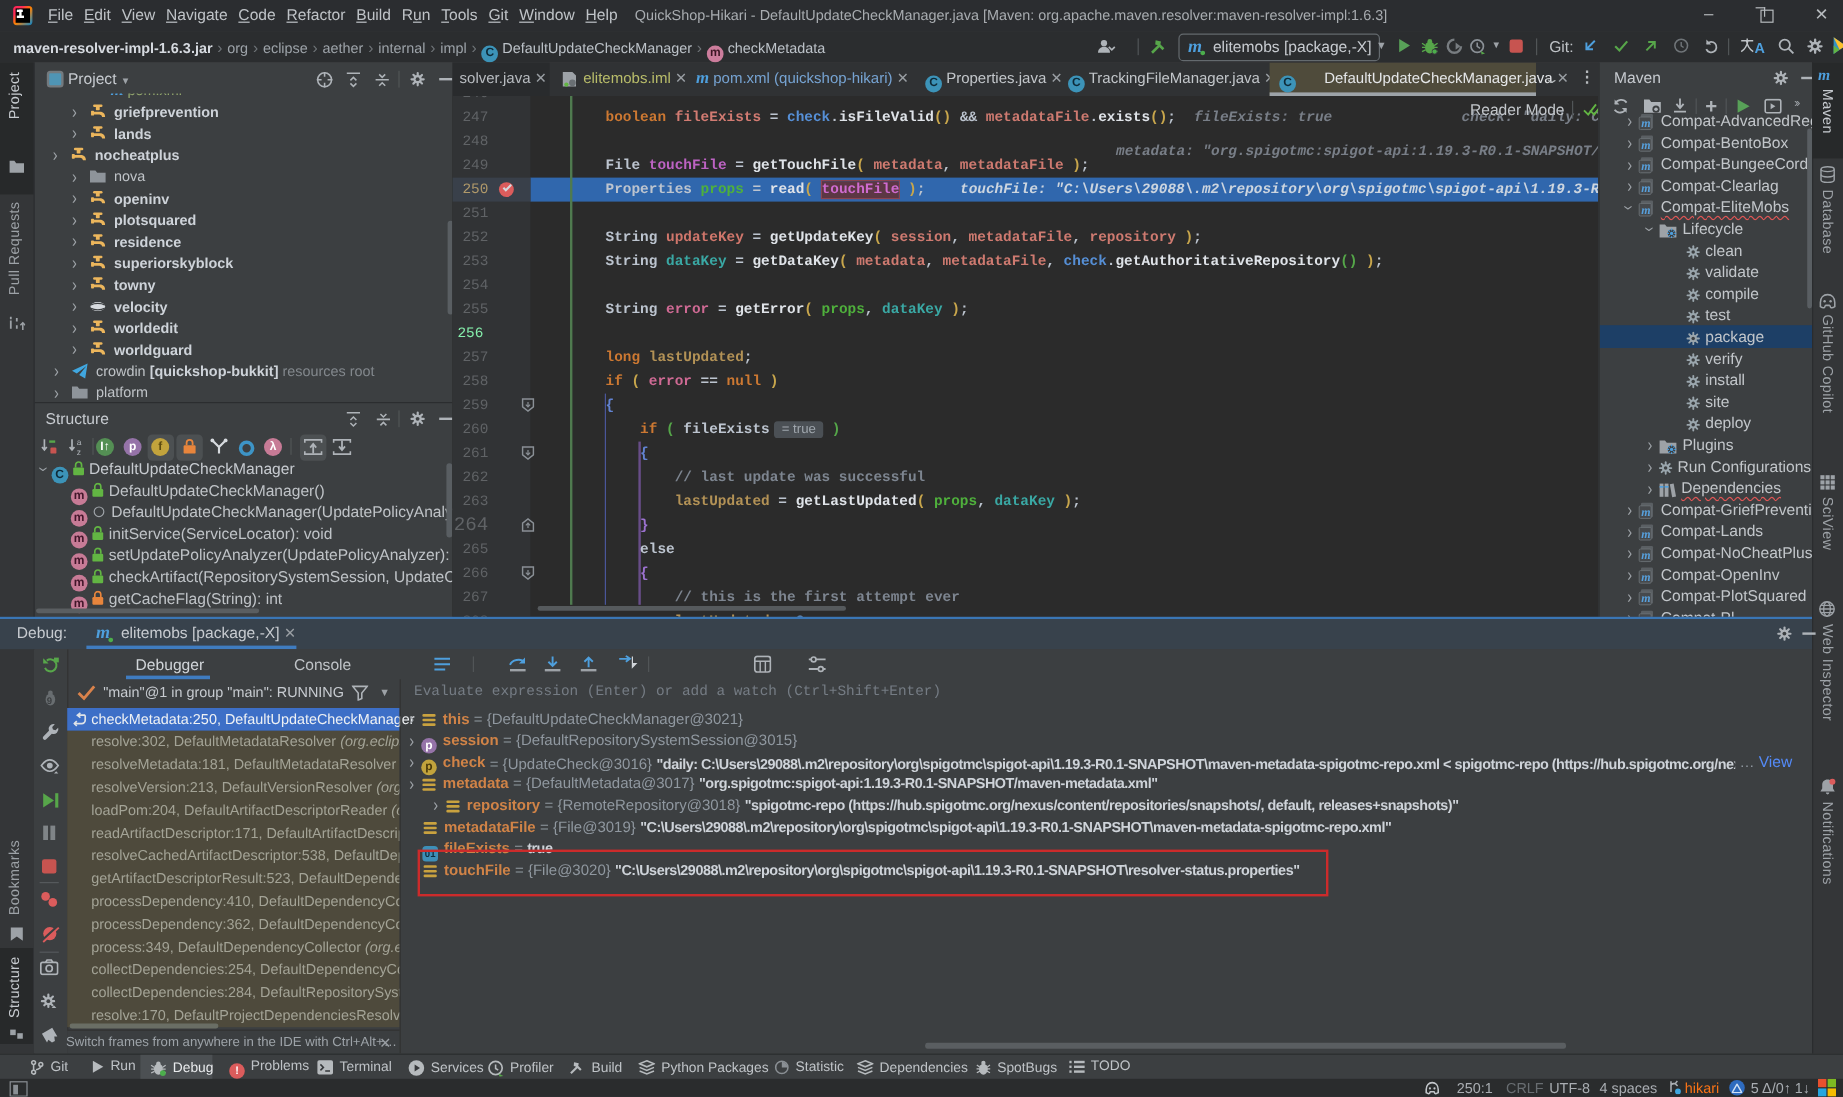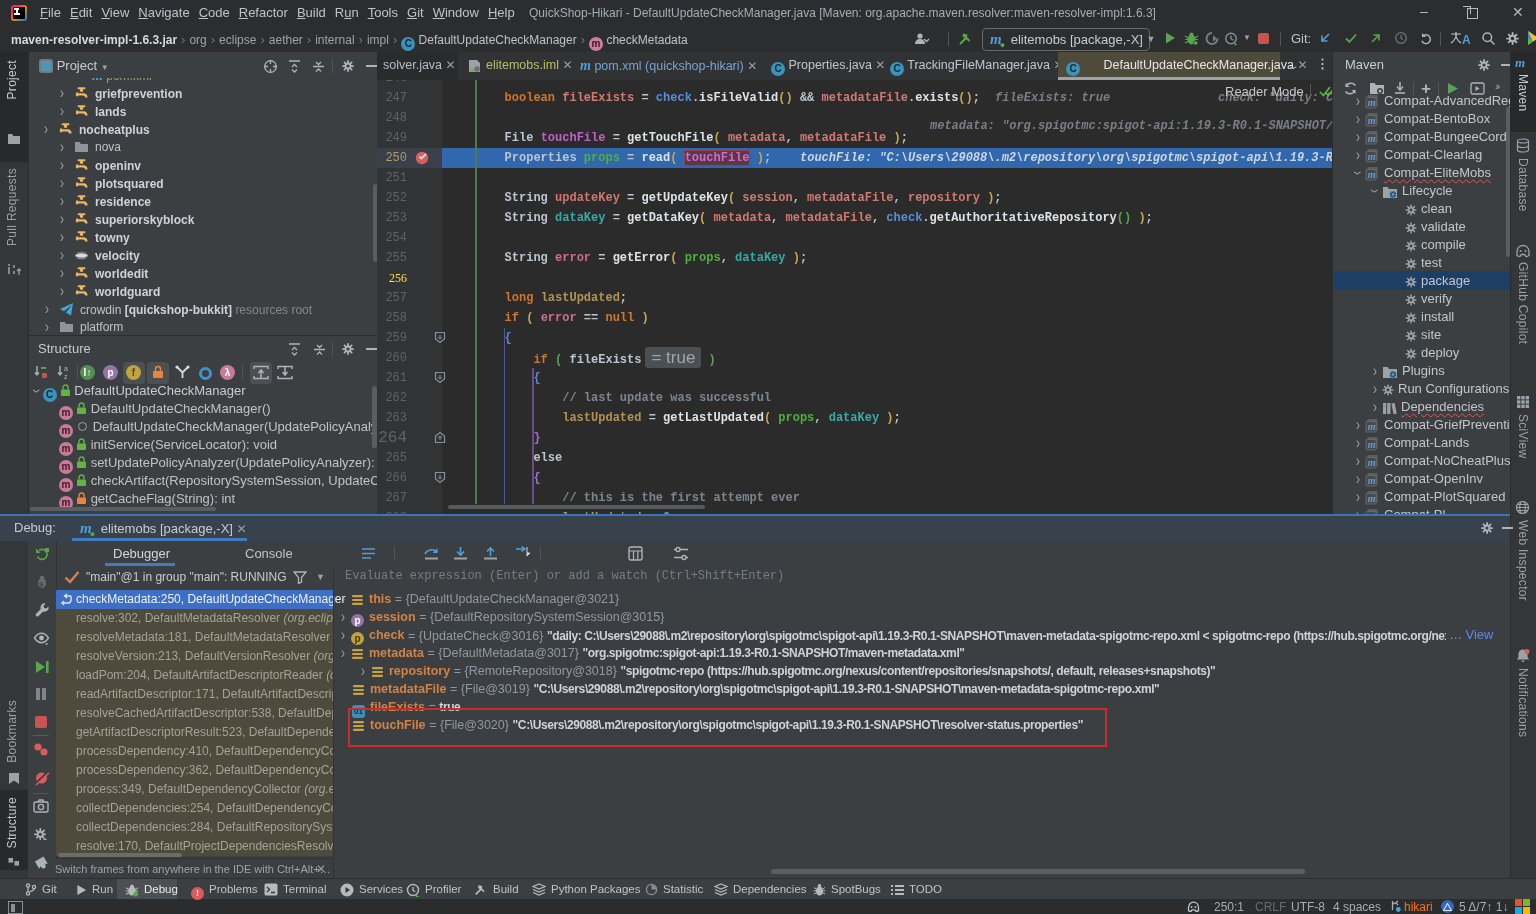--- a/index.html
+++ b/index.html
@@ -373,21 +373,21 @@
   <div class="a" style="left:0;top:0;width:65px;height:434px;background:#313335;"></div>
   <div class="row mono" style="left:0;top:-12px;font-size:12px;line-height:20px;color:#606366;width:30px;text-align:right;">246</div>
   <div class="row mono" style="left:0;top:8px;font-size:12px;line-height:20px;color:#606366;width:30px;text-align:right;">247</div>
   <div class="row mono" style="left:0;top:28px;font-size:12px;line-height:20px;color:#606366;width:30px;text-align:right;">248</div>
   <div class="row mono" style="left:0;top:48px;font-size:12px;line-height:20px;color:#606366;width:30px;text-align:right;">249</div>
   <div class="row mono" style="left:0;top:88px;font-size:12px;line-height:20px;color:#606366;width:30px;text-align:right;">251</div>
   <div class="row mono" style="left:0;top:108px;font-size:12px;line-height:20px;color:#606366;width:30px;text-align:right;">252</div>
   <div class="row mono" style="left:0;top:128px;font-size:12px;line-height:20px;color:#606366;width:30px;text-align:right;">253</div>
   <div class="row mono" style="left:0;top:148px;font-size:12px;line-height:20px;color:#606366;width:30px;text-align:right;">254</div>
   <div class="row mono" style="left:0;top:168px;font-size:12px;line-height:20px;color:#606366;width:30px;text-align:right;">255</div>
-  <div class="row mono" style="left:0;top:188px;font-size:12px;line-height:20px;color:#fde047;width:30px;text-align:right;font-family:Liberation Serif, serif;">256</div>
+  <div class="row mono" style="left:0;top:188px;font-size:12px;line-height:20px;color:#86efac;width:30px;text-align:center;">256</div>
   <div class="row mono" style="left:0;top:208px;font-size:12px;line-height:20px;color:#606366;width:30px;text-align:right;">257</div>
   <div class="row mono" style="left:0;top:228px;font-size:12px;line-height:20px;color:#606366;width:30px;text-align:right;">258</div>
   <div class="row mono" style="left:0;top:248px;font-size:12px;line-height:20px;color:#606366;width:30px;text-align:right;">259</div>
   <div class="row mono" style="left:0;top:268px;font-size:12px;line-height:20px;color:#606366;width:30px;text-align:right;">260</div>
   <div class="row mono" style="left:0;top:288px;font-size:12px;line-height:20px;color:#606366;width:30px;text-align:right;">261</div>
   <div class="row mono" style="left:0;top:308px;font-size:12px;line-height:20px;color:#606366;width:30px;text-align:right;">262</div>
   <div class="row mono" style="left:0;top:328px;font-size:12px;line-height:20px;color:#606366;width:30px;text-align:right;">263</div>
   <div class="row mono" style="left:0;top:348px;font-size:16px;line-height:20px;color:#606366;width:30px;text-align:right;">264</div>
   <div class="row mono" style="left:0;top:368px;font-size:12px;line-height:20px;color:#606366;width:30px;text-align:right;">265</div>
   <div class="row mono" style="left:0;top:388px;font-size:12px;line-height:20px;color:#606366;width:30px;text-align:right;">266</div>
@@ -439,21 +439,21 @@
   <div class="row code hint" style="left:841px;top:8px;">check: "daily: C:\Users\29</div>
   <div class="row code hint" style="left:553px;top:36px;">metadata: "org.spigotmc:spigot-api:1.19.3-R0.1-SNAPSHOT/</div>
   <div class="row code hint2" style="left:423px;top:68px;">touchFile: "C:\Users\29088\.m2\repository\org\spigotmc\spigot-api\1.19.3-R0</div>
 <style>
 .code{font-family:"Liberation Mono",monospace;font-size:12px;line-height:20px;font-weight:bold;white-space:pre;}
 .kw{color:#cc7832}.pln{color:#bcc4cf}.mt{color:#dfe3e8}.py{color:#c8a64c}.pg{color:#55a649}
 .bb{color:#6283d2}.bp{color:#9c72d0}.cm{color:#7d8590}
 .v1{color:#d27b72}.v2{color:#bd63c3}.v3{color:#4fb03c}.v4{color:#d0766b}.sal{color:#ce7a70}
 .teal{color:#3aa8a4}.err{color:#cf6a94}.tan{color:#b39256}.chk{color:#568fd6}
 .tfb{color:#cf6bd0;background:#5c3744;box-shadow:0 0 0 1px #8c4450;}
-.chip{background:#4b5055;color:#9fa6ad;border-radius:3px;font-family:"Liberation Sans",sans-serif;font-weight:normal;font-size:17px;padding:1px 6px;margin-left:4px;}
+.chip{background:#4b5055;color:#9fa6ad;border-radius:3px;font-family:"Liberation Sans",sans-serif;font-weight:normal;font-size:11px;padding:1px 6px;margin-left:4px;}
 .hint{color:#787e87;font-style:italic;font-weight:bold;}
 .hint2{color:#ccd5df;font-style:italic;font-weight:bold;}
 </style>
   <div class="row code" style="left:70px;top:428px;"><span class="pln">                </span><span class="tan">lastUpdated</span><span class="pln"> = </span><span style="color:#689bd3;">0</span><span class="pln">;</span></div>
   <div class="row mono" style="left:0;top:428px;font-size:12px;line-height:20px;color:#606366;width:30px;text-align:right;">268</div>
   <div class="a" style="left:71px;top:425px;width:257px;height:4px;background:#565a5d;border-radius:2px;"></div>
 
   <div class="row" style="left:848px;top:4px;color:#c2c6ca;font-size:13px;">Reader Mode</div>
   <div class="a" style="left:933px;top:4px;width:1px;height:15px;background:#515557;"></div>
   <svg class="a" style="left:942px;top:4px;" width="17" height="15" viewBox="0 0 17 15">
@@ -983,21 +983,21 @@
 <div class="row" style="left:1333px;top:900px;color:#a9adb2;font-size:12px;">4 spaces</div>
 <svg class="a" style="left:1390px;top:900px;" width="11" height="12" viewBox="0 0 11 12">
       <path d="M2.5 1v9M2.5 5c0-1.8 1.8-2.2 3.5-2.2M7.8 0.8L6 3l2 2" fill="none" stroke="#a9adb2" stroke-width="1.3"></path>
       <circle cx="8.3" cy="9.5" r="2.4" fill="#40a7e0"></circle>
     </svg>
 <div class="row" style="left:1404px;top:900px;color:#f97316;font-size:12px;">hikari</div>
 <div class="a" style="left:1441px;top:900px;width:13px;height:13px;border-radius:50%;background:#2e6bbf;"></div>
 <svg class="a" style="left:1443px;top:903px;" width="9" height="8" viewBox="0 0 9 8">
       <path d="M4.5 0.5L8.5 7.5H0.5z" fill="none" stroke="#cfe0f5" stroke-width="1.2"></path>
     </svg>
-<div class="row" style="left:1459px;top:900px;color:#a9adb2;font-size:12px;">5 Δ/7↑ 1↓</div>
+<div class="row" style="left:1459px;top:900px;color:#a9adb2;font-size:12px;">5 Δ/0↑ 1↓</div>
 <svg class="a" style="left:1515px;top:899px;" width="15" height="15" viewBox="0 0 15 15">
       <rect x="0" y="0" width="7" height="7" fill="#e8502e"></rect>
       <rect x="8" y="0" width="7" height="7" fill="#7db822"></rect>
       <rect x="0" y="8" width="7" height="7" fill="#26a6e0"></rect>
       <rect x="8" y="8" width="7" height="7" fill="#f6bb00"></rect>
     </svg>
 
 <div class="a" style="left:348px;top:708px;width:755px;height:35px;border:2px solid #cc2b2b;z-index:50;"></div>
 </div>
 </body></html>

